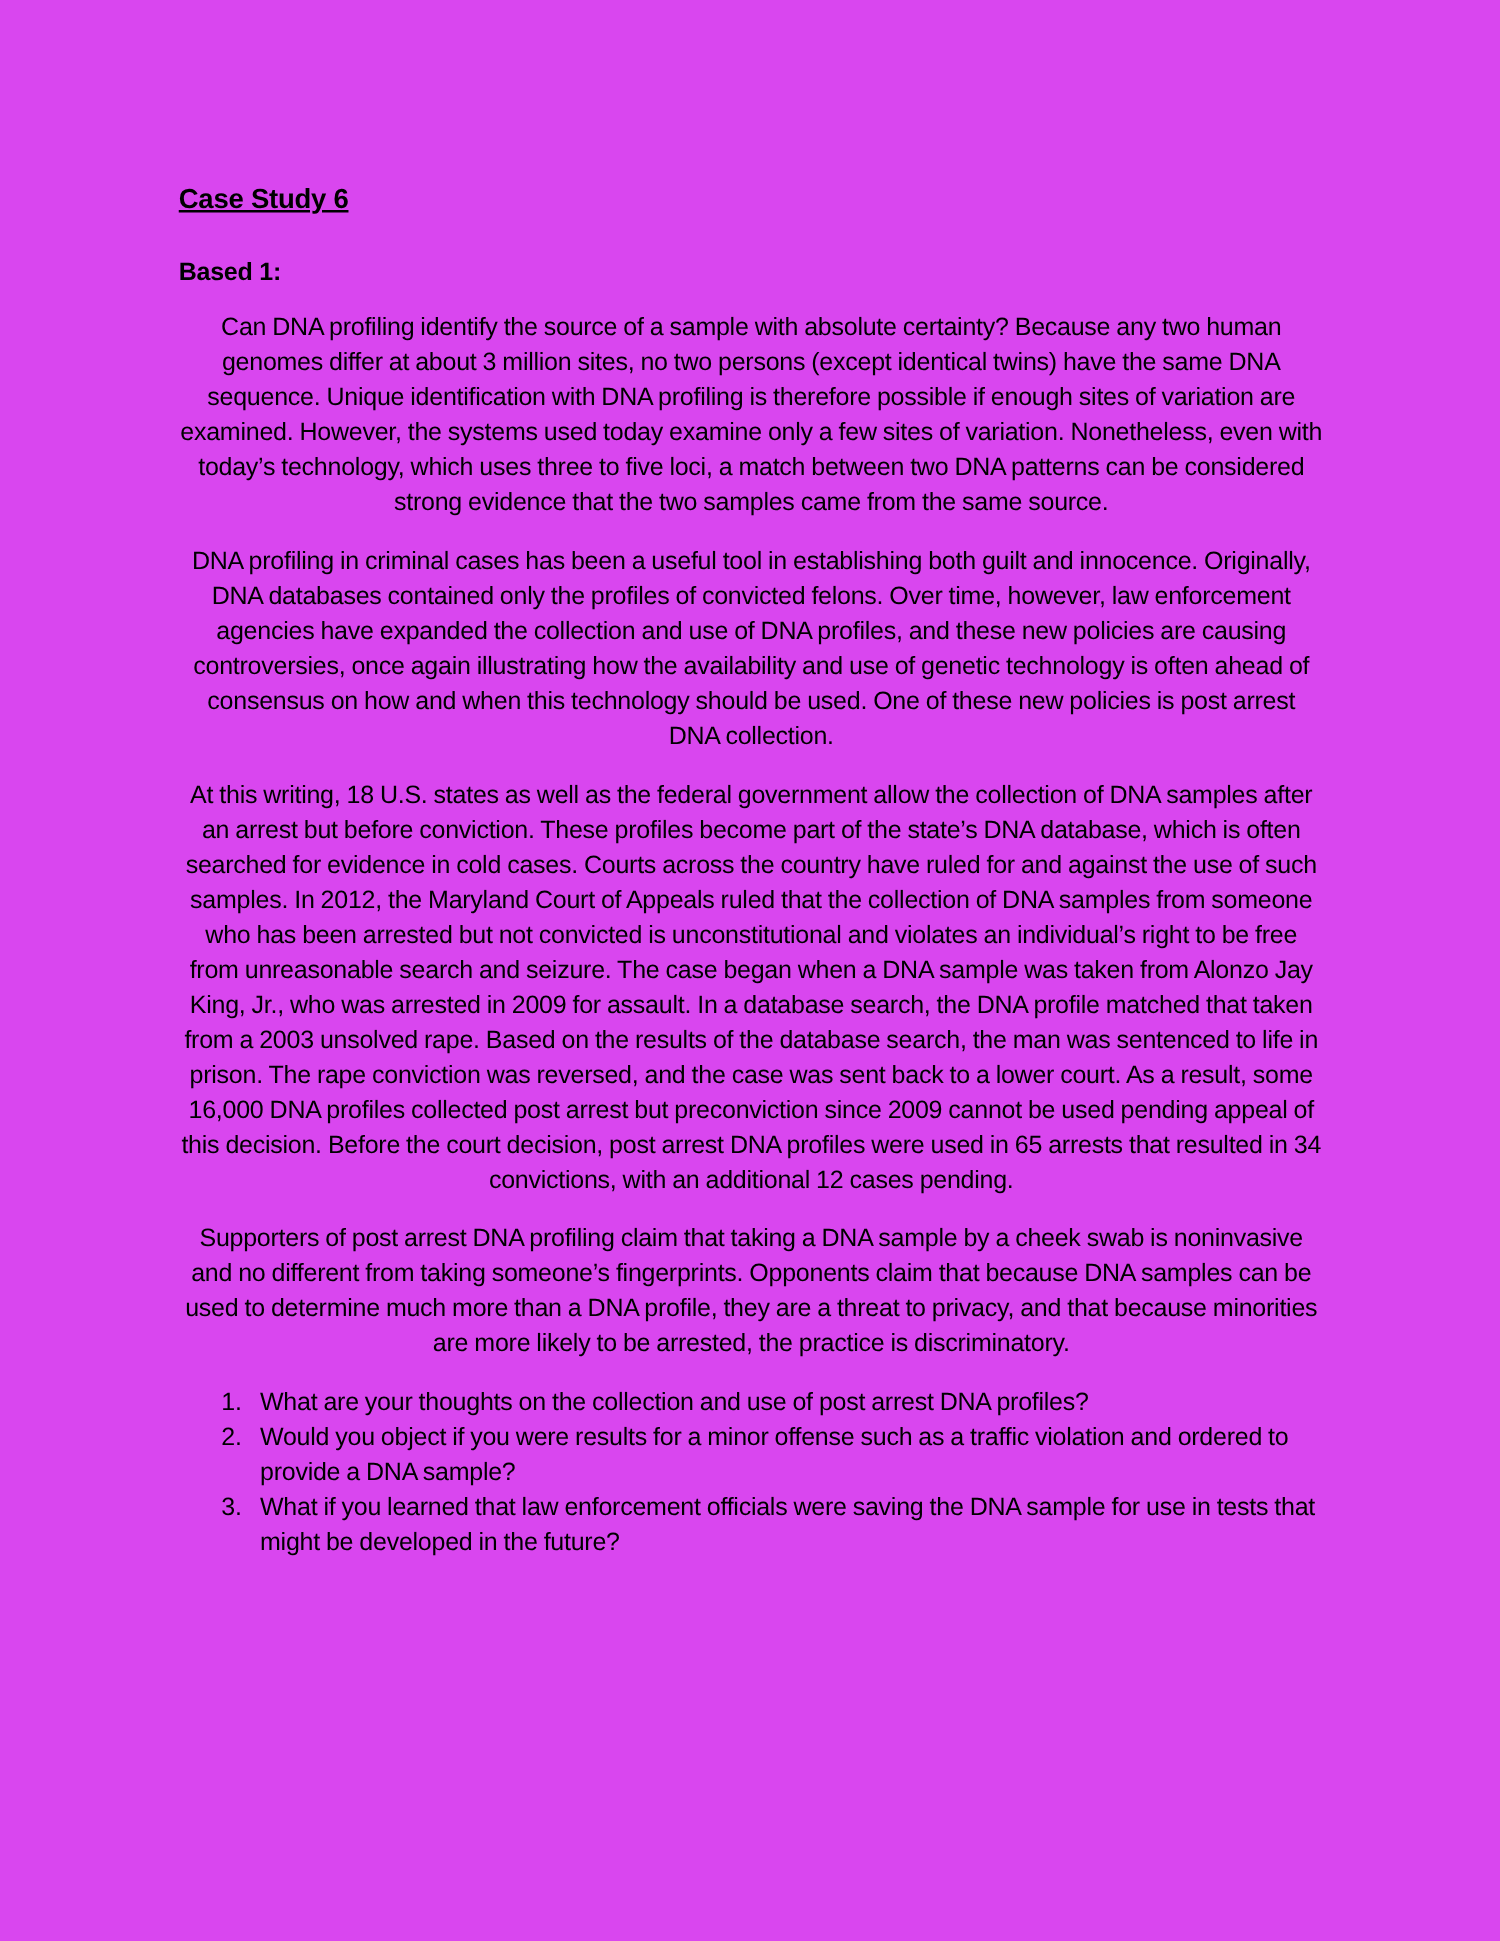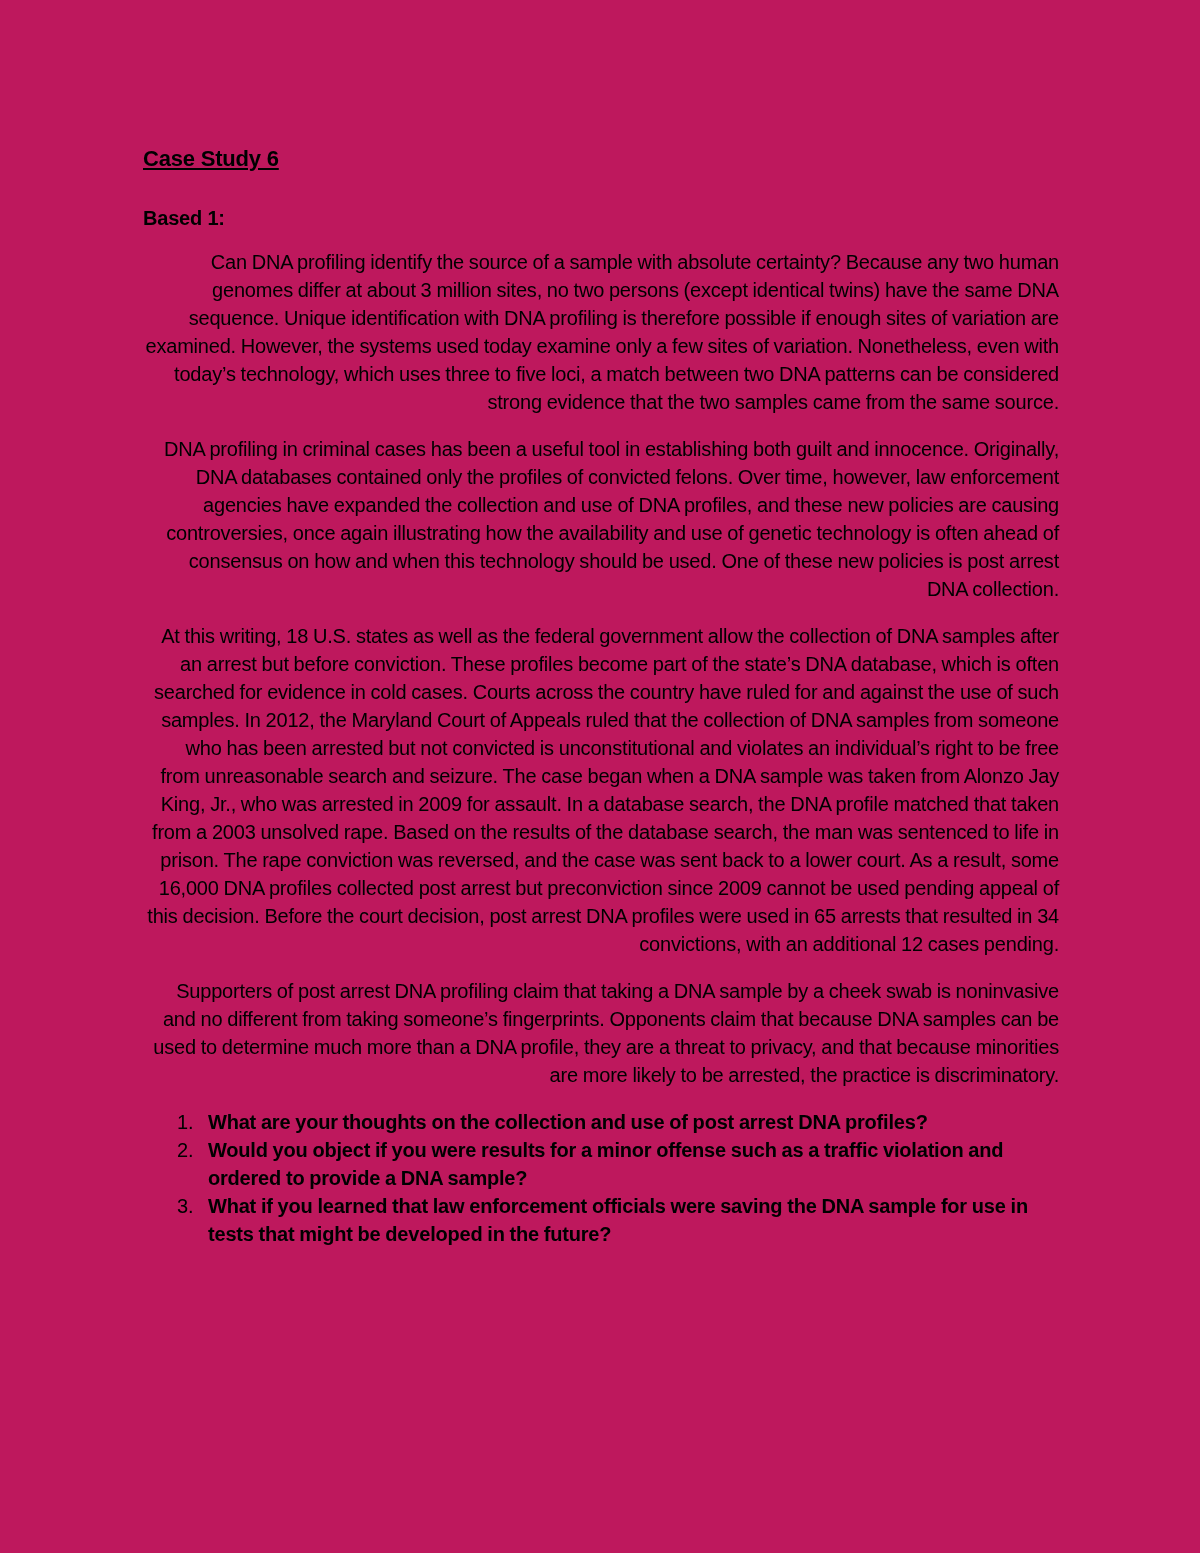--- a/index.html
+++ b/index.html
@@ -5,21 +5,21 @@
   html, body {
     margin: 0;
     padding: 0;
     background: #ffffff;
   }
   .page {
     position: relative;
     width: 1200px;
     height: 1553px;
     margin: 0 auto;
-    background: #be185d;
+    background: #d946ef;
     box-sizing: border-box;
     padding: 145px 141px 40px 143px;
     font-family: "Liberation Sans", sans-serif;
     color: #000000;
     overflow: hidden;
   }
   .doc-title {
     font-size: 22px;
     line-height: 28px;
     font-weight: bold;
@@ -32,21 +32,21 @@
     line-height: 28px;
     font-weight: bold;
     margin: 0 0 6px 0;
     letter-spacing: -0.2px;
   }
   .para {
     font-size: 20px;
     line-height: 28px;
     letter-spacing: -0.2px;
     margin: 16px 0 19px 0;
-    text-align: right;
+    text-align: center;
     word-spacing: -0.5px;
   }
   .questions {
     list-style: none;
     margin: 6px 0 0 0;
     padding: 0;
   }
   .q-row {
     display: flex;
     font-size: 20px;
@@ -54,21 +54,20 @@
     letter-spacing: -0.2px;
     word-spacing: -0.5px;
   }
   .q-num {
     flex: 0 0 31px;
     margin-left: 34px;
     font-weight: normal;
   }
   .q-text {
     flex: 1 1 auto;
-    font-weight: bold;
   }
 </style>
 </head>
 <body>
 
 <div class="page">
 
   <h1 class="doc-title">Case Study 6</h1>
 
   <h2 class="section-heading">Based 1:</h2>

